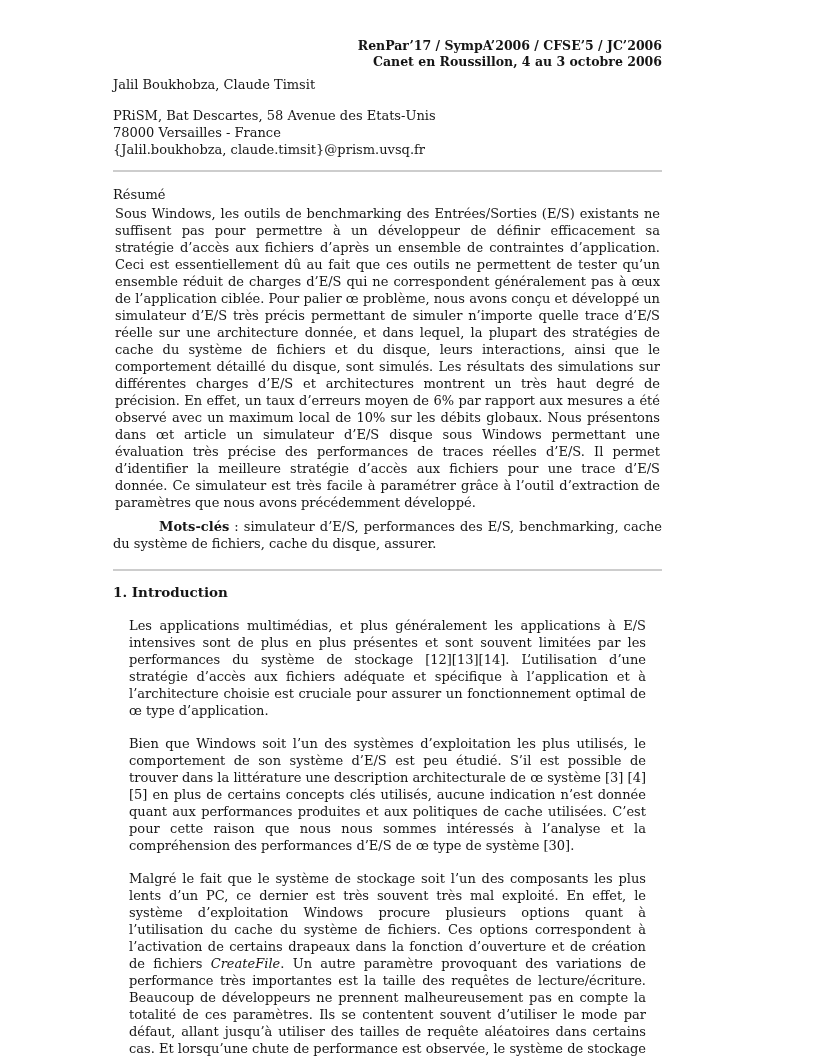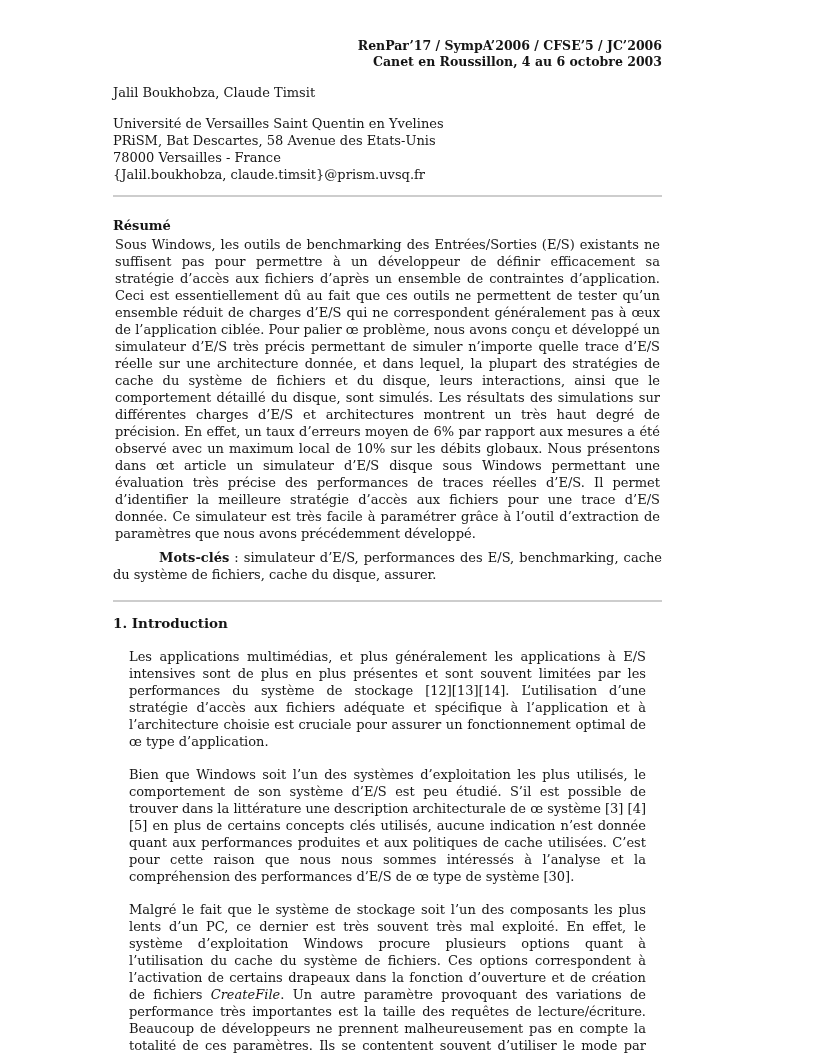--- a/index.html
+++ b/index.html
@@ -28,33 +28,33 @@
   }
   .paper-title {
     margin: 59px 0 0 0;
     font-size: 24px;
     line-height: 30px;
     font-weight: bold;
     white-space: nowrap;
     letter-spacing: 0.2px;
   }
   .authors {
-    margin-top: 14px;
+    margin-top: 6px;
   }
   .affiliation {
     margin-top: 14px;
   }
   .rule {
     border: none;
     border-top: 2px solid #cdcdcd;
     margin: 12px 0 0 0;
   }
   .abstract-heading {
-    margin-top: 20px;
-    font-weight: bold;
+    margin-top: 14px;
+    font-weight: normal;
   }
   .just {
     text-align: justify;
   }
   .abstract-body {
     margin: 2px;
   }
   .keywords {
     margin: 7px 0 0 0;
     text-align: justify;
@@ -79,28 +79,27 @@
     margin: 16px;
   }
 </style>
 </head>
 <body>
 
 <div class="sheet">
 
   <div class="conf-header">
     <div>RenPar’17 / SympA’2006 / CFSE’5 / JC’2006</div>
-    <div>Canet en Roussillon, 4 au 6 octobre 2003</div>
+    <div>Canet en Roussillon, 4 au 3 octobre 2006</div>
   </div>
 
 
   <div class="authors">Jalil Boukhobza, Claude Timsit</div>
 
   <div class="affiliation">
-    <div>Université de Versailles Saint Quentin en Yvelines</div>
     <div>PRiSM, Bat Descartes, 58 Avenue des Etats-Unis</div>
     <div>78000 Versailles - France</div>
     <div>{Jalil.boukhobza, claude.timsit}@prism.uvsq.fr</div>
   </div>
 
   <hr class="rule">
 
   <div class="abstract-heading">Résumé</div>
   <p class="abstract-body just">Sous Windows, les outils de benchmarking des Entrées/Sorties (E/S) existants ne suffisent pas pour permettre à un développeur de définir efficacement sa stratégie d’accès aux fichiers d’après un ensemble de contraintes d’application. Ceci est essentiellement dû au fait que ces outils ne permettent de tester qu’un ensemble réduit de charges d’E/S qui ne correspondent généralement pas à œux de l’application ciblée. Pour palier œ problème, nous avons conçu et développé un simulateur d’E/S très précis permettant de simuler n’importe quelle trace d’E/S réelle sur une architecture donnée, et dans lequel, la plupart des stratégies de cache du système de fichiers et du disque, leurs interactions, ainsi que le comportement détaillé du disque, sont simulés. Les résultats des simulations sur différentes charges d’E/S et architectures montrent un très haut degré de précision. En effet, un taux d’erreurs moyen de 6% par rapport aux mesures a été observé avec un maximum local de 10% sur les débits globaux. Nous présentons dans œt article un simulateur d’E/S disque sous Windows permettant une évaluation très précise des performances de traces réelles d’E/S. Il permet d’identifier la meilleure stratégie d’accès aux fichiers pour une trace d’E/S donnée. Ce simulateur est très facile à paramétrer grâce à l’outil d’extraction de paramètres que nous avons précédemment développé.</p>
 

